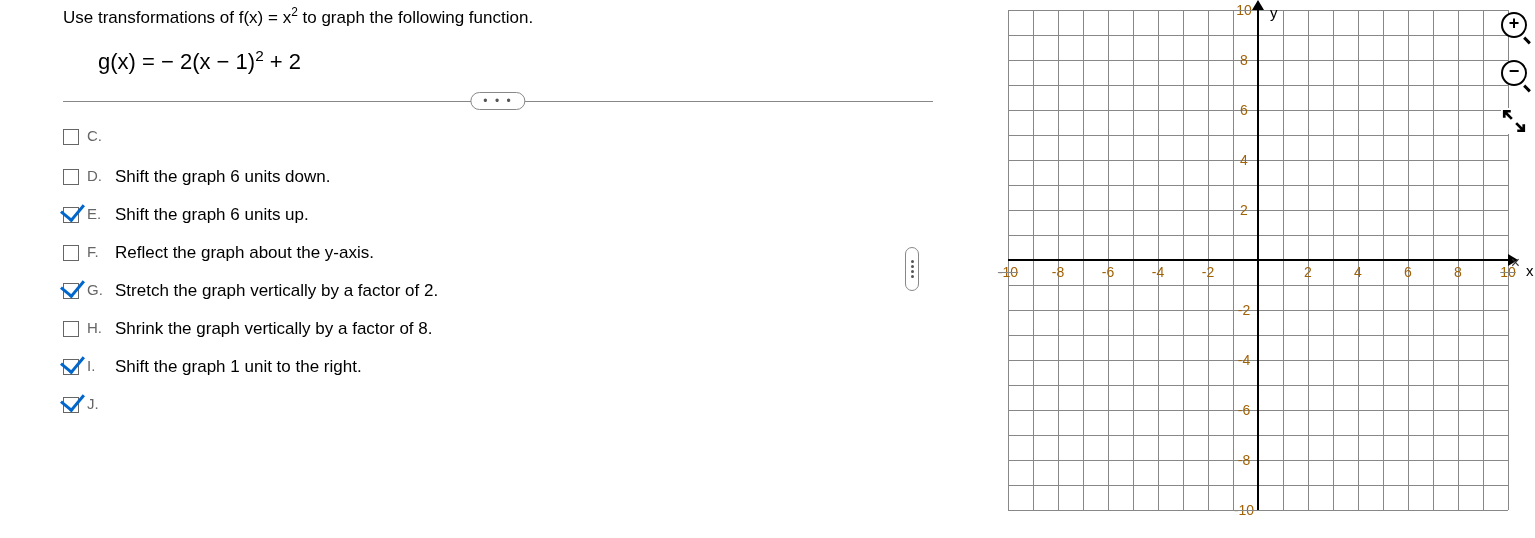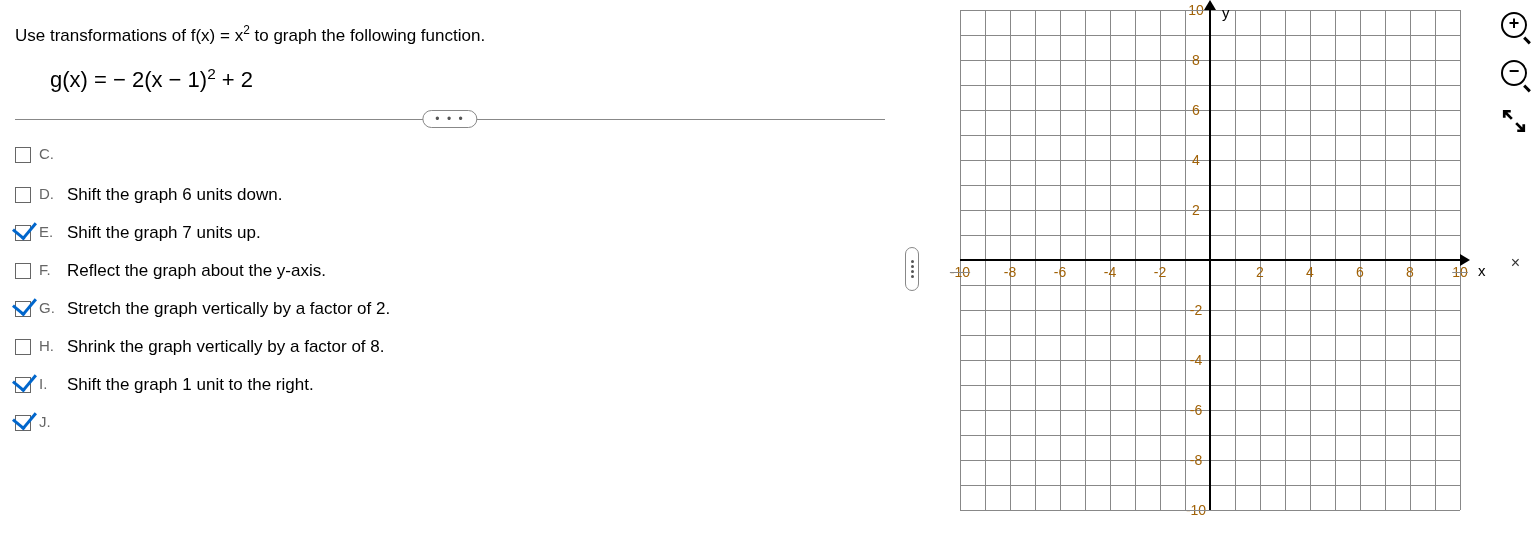--- a/index.html
+++ b/index.html
@@ -1,17 +1,17 @@
 <!DOCTYPE html>
 <html><head>
   <meta charset="utf-8">
   <style>
     * { box-sizing: border-box; margin: 0; padding: 0; }
     body { font-family: Arial, sans-serif; font-size: 16px; color: #000; background: #fff; display: flex; width: 1535px; height: 538px; position: relative; }
-    .left-panel { width: 900px; padding: 22px 15px; }
+    .left-panel { width: 900px; padding: 4px 15px; margin-left: 48px; }
     .question-text { font-size: 17px; line-height: 1.4; margin-bottom: 18px; }
     .function-def { font-size: 22px; margin-left: 35px; margin-bottom: 25px; }
     .divider { border: none; border-top: 1px solid #888; margin: 0 0 25px 0; position: relative; }
     .more-pill { position: absolute; left: 50%; top: -10px; transform: translateX(-50%); background: #fff; border: 1px solid #888; border-radius: 10px; padding: 1px 12px; font-size: 12px; letter-spacing: 2px; color: #555; }
     .options { list-style: none; }
     .option { display: flex; align-items: flex-start; gap: 8px; margin-bottom: 18px; position: relative; }
     .option.partial { color: #888; overflow: hidden; height: 22px; }
     .checkbox { width: 16px; height: 16px; border: 1.5px solid #666; background: #fff; flex-shrink: 0; position: relative; margin-top: 2px; }
     .checkbox.checked::after { content: ""; position: absolute; left: -2px; top: -6px; width: 18px; height: 12px; border-left: 3px solid #0066cc; border-bottom: 3px solid #0066cc; transform: rotate(-50deg); }
     .opt-label { color: #666; font-size: 15px; min-width: 20px; }
@@ -62,21 +62,21 @@
         <span class="opt-label">C.</span>
       </li>
       <li class="option">
         <div class="checkbox"></div>
         <span class="opt-label">D.</span>
         <span class="opt-text">Shift the graph 6 units down.</span>
       </li>
       <li class="option">
         <div class="checkbox checked"></div>
         <span class="opt-label">E.</span>
-        <span class="opt-text">Shift the graph 7 units up.</span>
+        <span class="opt-text">Shift the graph 6 units up.</span>
       </li>
       <li class="option">
         <div class="checkbox"></div>
         <span class="opt-label">F.</span>
         <span class="opt-text">Reflect the graph about the y-axis.</span>
       </li>
       <li class="option">
         <div class="checkbox checked"></div>
         <span class="opt-label">G.</span>
         <span class="opt-text">Stretch the graph vertically by a factor of 2.</span>

